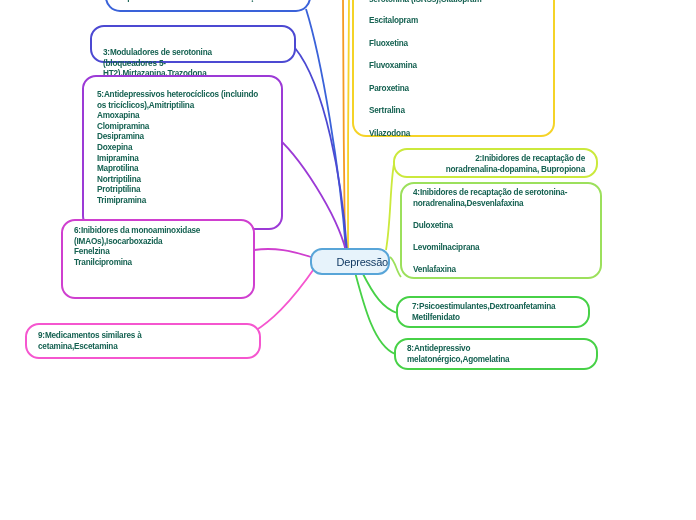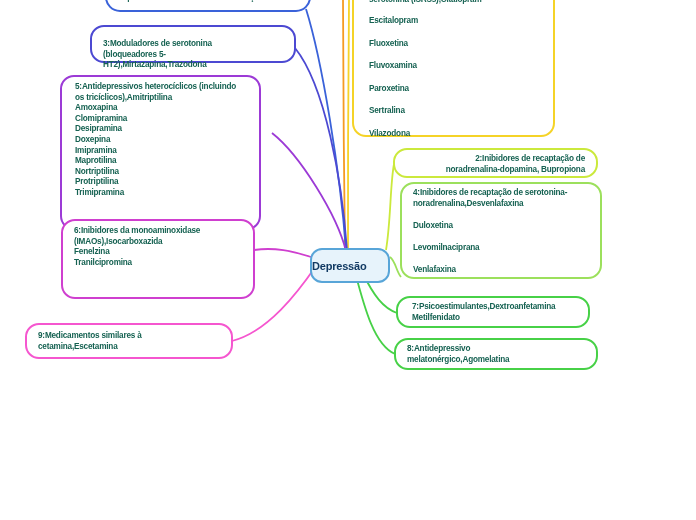--- a/index.html
+++ b/index.html
@@ -8,37 +8,37 @@
     font-family:"Liberation Sans",sans-serif;
   }
   #edges{position:absolute;left:0;top:0;width:696px;height:520px;}
   .node{
     position:absolute;background:#ffffff;border:2px solid #888;border-radius:14px;
     font-weight:bold;font-size:8.2px;line-height:10.6px;letter-spacing:-0.2px;
     padding:4px 11px;box-sizing:border-box;white-space:nowrap;
   }
   .node .ln{pointer-events:none;}
   #note-suicide{left:105px;top:-23px;width:206px;height:35px;padding-top:14px;border-radius:15px;}
-  #node-3{left:90px;top:25px;width:206px;height:38px;padding-top:12px;}
-  #node-5{left:60px;top:75px;width:201px;height:155px;padding-top:5px;padding-left:13px;}
+  #node-3{left:90px;top:25px;width:206px;height:38px;padding-top:21px;}
+  #node-5{left:82px;top:75px;width:201px;height:155px;padding-top:13px;padding-left:13px;}
   #node-6{left:61px;top:219px;width:194px;height:80px;padding-top:5px;}
-  #node-9{left:25px;top:323px;width:208px;height:36px;padding-top:6px;}
+  #node-9{left:25px;top:323px;width:236px;height:36px;padding-top:6px;}
   #node-1{left:352px;top:-70px;width:203px;height:207px;padding:0;}
   #node-1 .clip-line{position:absolute;top:63px;left:15px;}
   #node-1 .drug-list{position:absolute;top:84px;left:15px;}
   #node-1 .drug-list .ln{margin-bottom:12px;}
   #node-2{left:393px;top:148px;width:205px;height:30px;padding-top:4px;text-align:right;}
   #node-4{left:400px;top:182px;width:202px;height:97px;padding-top:4px;}
   #node-4 .spaced{margin-top:11.4px;}
   #node-7{left:396px;top:296px;width:194px;height:32px;padding-top:4px;padding-left:15px;}
   #node-8{left:394px;top:338px;width:204px;height:32px;padding-top:4px;}
   #center-node{
-    position:absolute;left:310px;top:248px;width:80px;height:35px;border-radius:12px;
-    border:2px solid;box-sizing:border-box;display:flex;align-items:center;justify-content:flex-start;
-    font-weight:bold;font-size:11px;letter-spacing:-0.2px;
+    position:absolute;left:310px;top:248px;width:80px;height:27px;border-radius:12px;
+    border:2px solid;box-sizing:border-box;display:flex;align-items:center;justify-content:flex-end;
+    font-weight:normal;font-size:11px;letter-spacing:-0.2px;
   }
 </style>
 </head>
 <body>
 
 <div id="canvas" style="color: rgb(22, 98, 82);">
 
   <svg id="edges" xmlns="http://www.w3.org/2000/svg">
     <path d="M345,252 C344,170 343,80 343,0" fill="none" stroke-width="1.8" stroke="#f59b22"></path>
     <path d="M348,252 C348,170 348,80 349,0" fill="none" stroke-width="1.8" stroke="#f5d327"></path>

